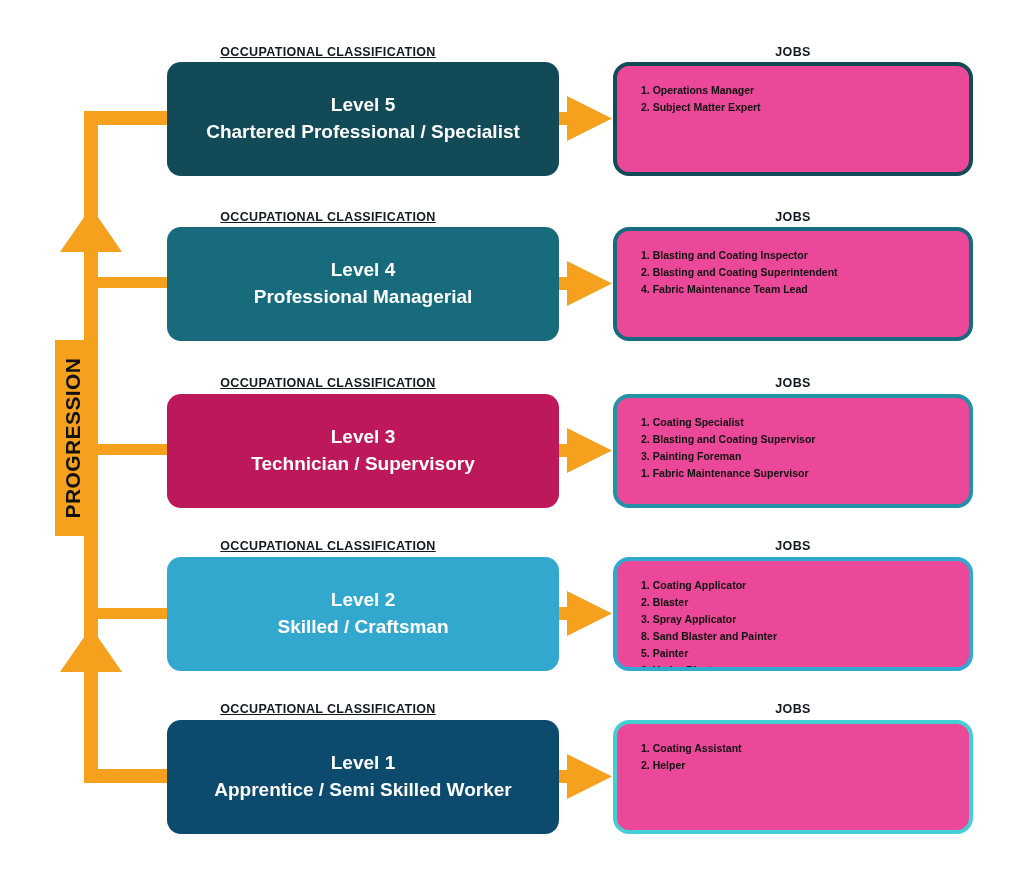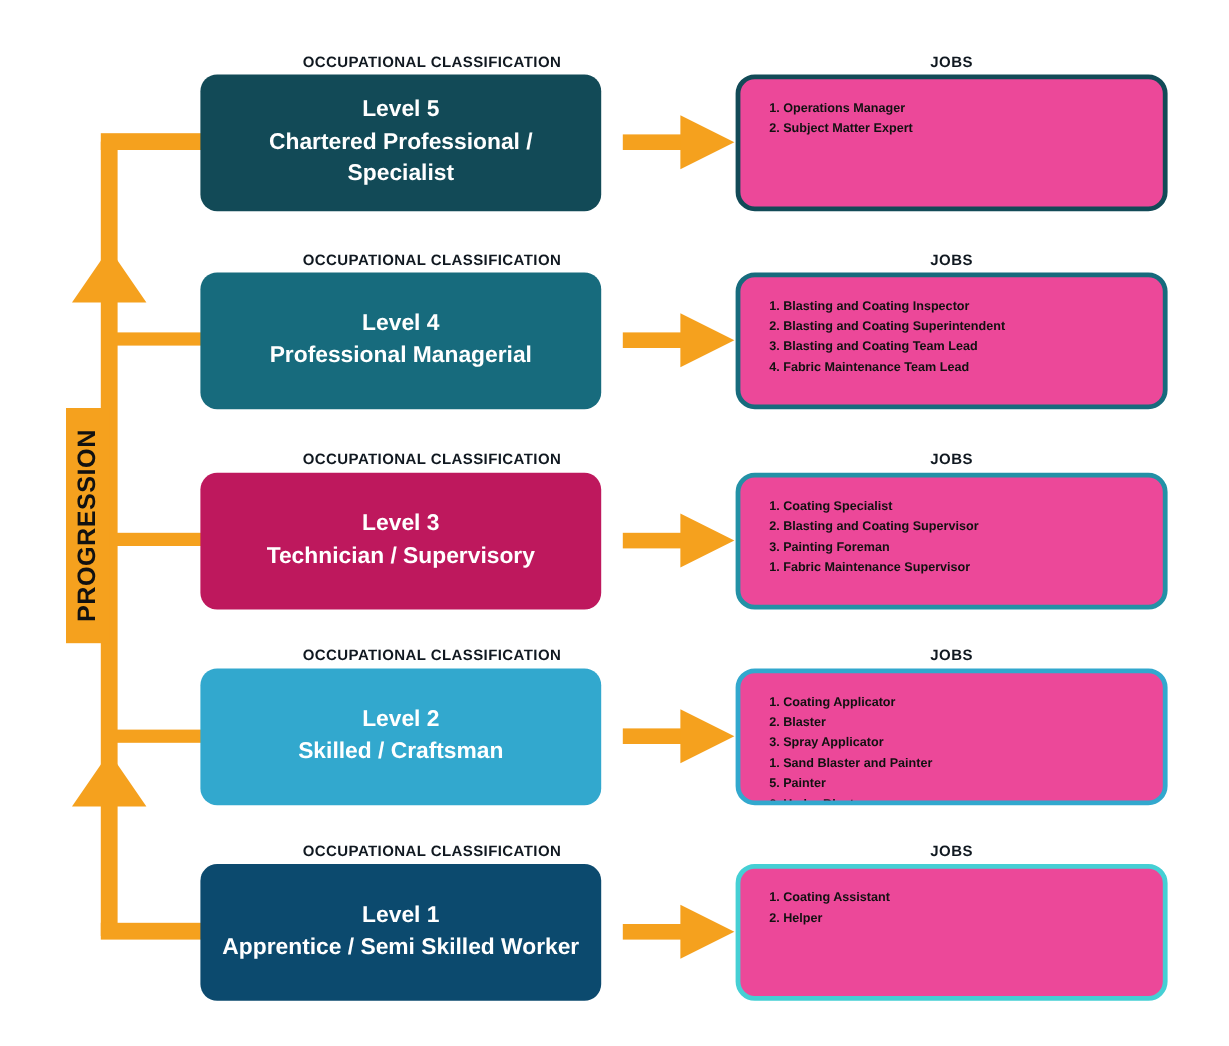--- a/index.html
+++ b/index.html
@@ -56,28 +56,28 @@
   
   .col-heading {
     position: absolute;
     font-size: 12.5px;
     font-weight: bold;
     letter-spacing: 0.35px;
     color: #101820;
     text-align: center;
     white-space: nowrap;
   }
-  .col-heading.occ { width: 352px; left: 184px; }
+  .col-heading.occ { width: 352px; left: 152px; text-decoration: underline; }
   .col-heading.jobs { width: 360px; left: 613px; }
 
   
   .level-box {
     position: absolute;
     left: 167px;
-    width: 334px;
+    width: 392px;
     height: 114px;
     border-radius: 14px;
     display: flex;
     align-items: center;
     justify-content: center;
     text-align: center;
     color: #ffffff;
     box-sizing: border-box;
   }
   .level-box .level-text {
@@ -184,21 +184,20 @@
     <div class="level-text">
       <span class="level-name">Level 4</span>
       <span class="level-title">Professional Managerial</span>
     </div>
   </div>
 
   <div class="jobs-box" style="top:227px;border-color:#176B7D">
     <ol>
       <li>1. Blasting and Coating Inspector</li>
       <li>2. Blasting and Coating Superintendent</li>
-      <li>3. Blasting and Coating Team Lead</li>
       <li>4. Fabric Maintenance Team Lead</li>
     </ol>
   </div>
 
   <div class="col-heading occ" style="top:376px">OCCUPATIONAL CLASSIFICATION</div>
   <div class="col-heading jobs" style="top:376px">JOBS</div>
 
   <div class="level-box" style="top:394px;background:#be185d">
     <div class="level-text">
       <span class="level-name">Level 3</span>
@@ -223,21 +222,21 @@
       <span class="level-name">Level 2</span>
       <span class="level-title">Skilled / Craftsman</span>
     </div>
   </div>
 
   <div class="jobs-box" style="top:557px;border-color:#32A8CE">
     <ol>
       <li>1. Coating Applicator</li>
       <li>2. Blaster</li>
       <li>3. Spray Applicator</li>
-      <li>1. Sand Blaster and Painter</li>
+      <li>8. Sand Blaster and Painter</li>
       <li>5. Painter</li>
       <li>6. Hydro Blaster</li>
     </ol>
   </div>
 
   <div class="col-heading occ" style="top:702px">OCCUPATIONAL CLASSIFICATION</div>
   <div class="col-heading jobs" style="top:702px">JOBS</div>
 
   <div class="level-box" style="top:720px;background:#0c4a6e">
     <div class="level-text">

